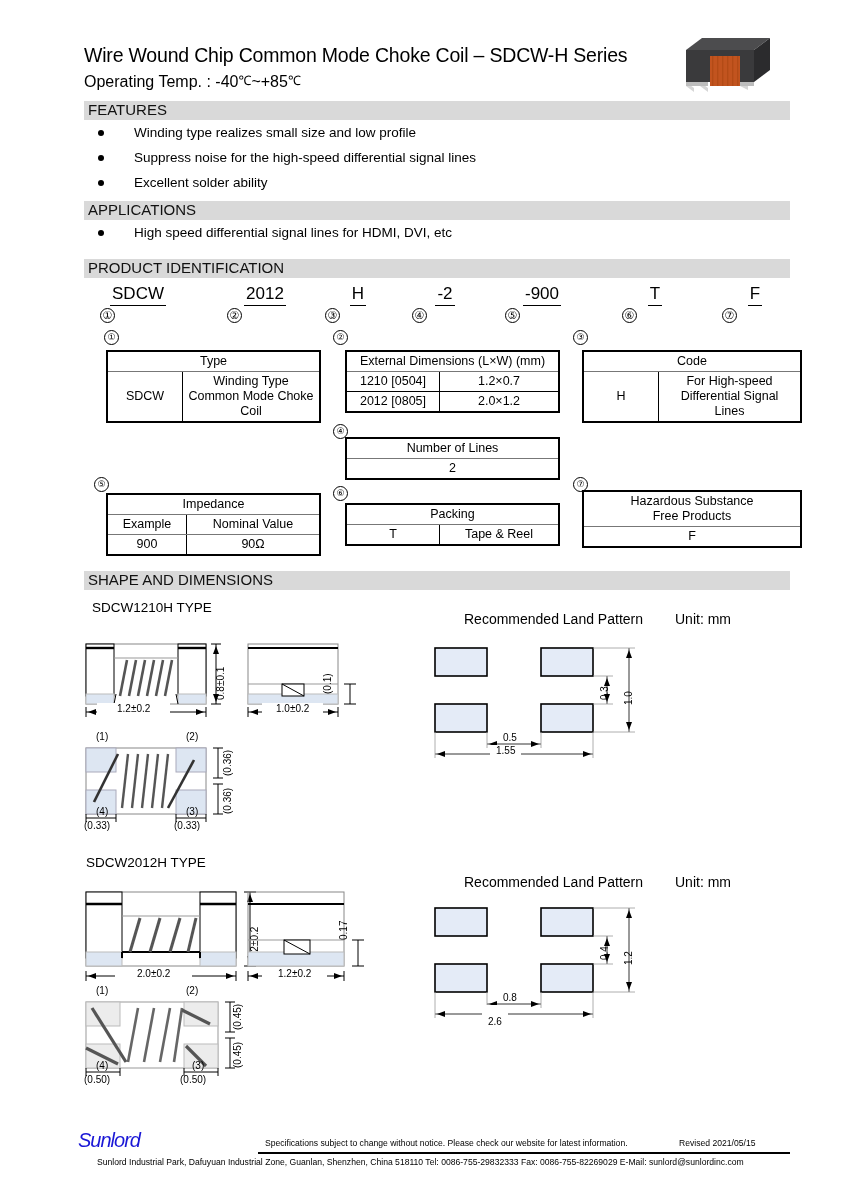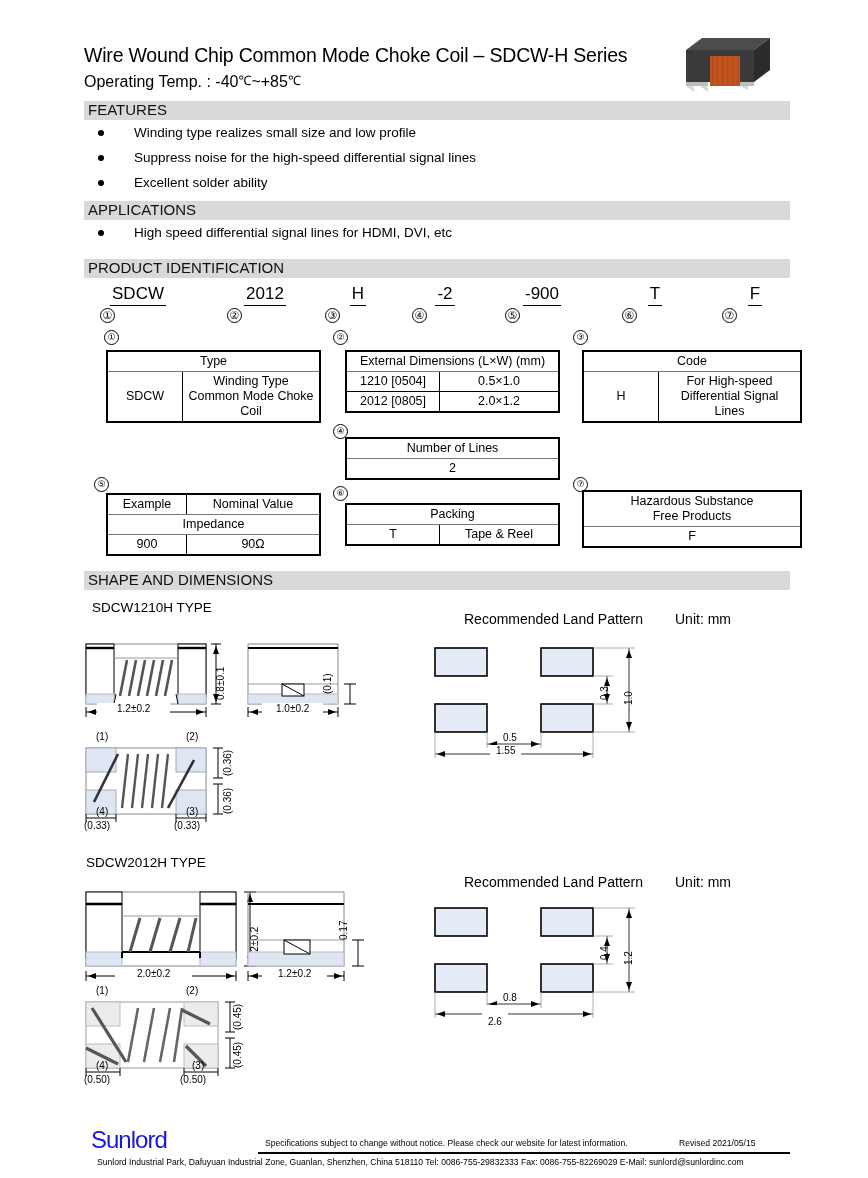--- a/index.html
+++ b/index.html
@@ -42,22 +42,22 @@
   table.t.thick{border:2px solid #000;margin-left:12px;}
 
   
   .draw{position:absolute;}
   .dlabel{position:absolute;font-size:13.5px;white-space:nowrap;}
   .dsmall{position:absolute;font-size:10px;white-space:nowrap;}
   .dmid{position:absolute;font-size:14px;white-space:nowrap;}
   .rot{transform:rotate(-90deg);transform-origin:0 0;}
 
   
-  .ft-logo{position:absolute;left:91px;top:1125px;font-size:24px;color:#1a17d6;
-           font-family:"Liberation Sans",sans-serif;letter-spacing:-1px;line-height:30px;}
+  .ft-logo{position:absolute;left:78px;top:1125px;font-size:20px;color:#1a17d6;
+           font-family:"Liberation Sans",sans-serif;letter-spacing:-1px;line-height:30px;font-style:italic;}
   .ft-rule{position:absolute;left:258px;top:1152px;width:532px;height:2px;background:#000;}
   .ft-note{position:absolute;left:265px;top:1138px;font-size:8.6px;white-space:nowrap;}
   .ft-rev{position:absolute;left:679px;top:1138px;font-size:8.6px;white-space:nowrap;}
   .ft-addr{position:absolute;left:97px;top:1157px;font-size:8.6px;white-space:nowrap;}
 </style>
 </head>
 <body>
 
 <div class="page">
 
@@ -167,21 +167,21 @@
   </tbody>
     </table>
 
   <table class="t thick" style="left:333px;top:350px;width:215px">
     <tbody>
         <tr>
           <td class="hd" colspan="2">External Dimensions (L×W) (mm)</td>
         </tr>
     <tr>
       <td style="width:86px">1210 [0504]</td>
-      <td>0.5×1.0</td>
+      <td>1.2×0.7</td>
         </tr>
     <tr>
       <td>2012 [0805]</td>
       <td>2.0×1.2</td>
         </tr>
   </tbody>
     </table>
 
   <table class="t thick" style="left:570px;top:350px;width:220px">
     <tbody>
@@ -206,25 +206,25 @@
         </tr>
     <tr>
           <td>2</td>
         </tr>
   </tbody>
     </table>
 
   <table class="t thick" style="left:94px;top:493px;width:215px">
     <tbody>
         <tr>
+          <td class="hd" colspan="2">Impedance</td>
+        </tr>
+    <tr>
       <td class="hd" style="width:72px">Example</td>
       <td class="hd">Nominal Value</td>
-        </tr>
-    <tr>
-          <td class="hd" colspan="2">Impedance</td>
         </tr>
     <tr>
       <td>900</td>
       <td>90Ω</td>
         </tr>
   </tbody>
     </table>
 
   <table class="t thick" style="left:333px;top:503px;width:215px">
     <tbody>

